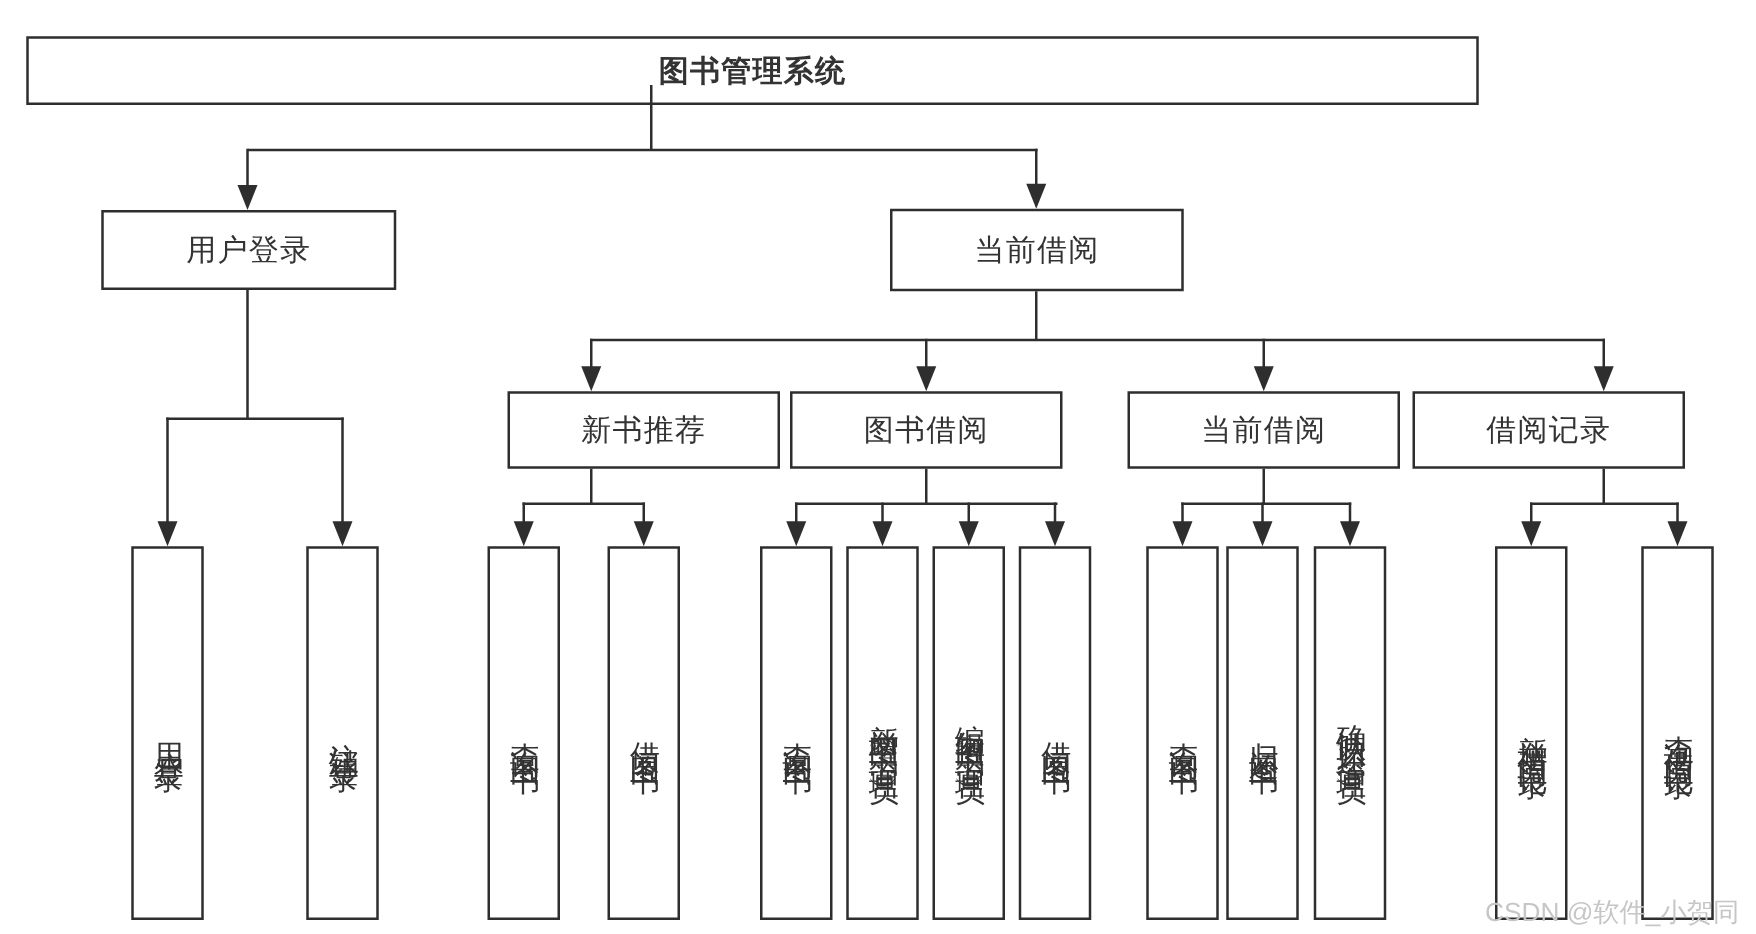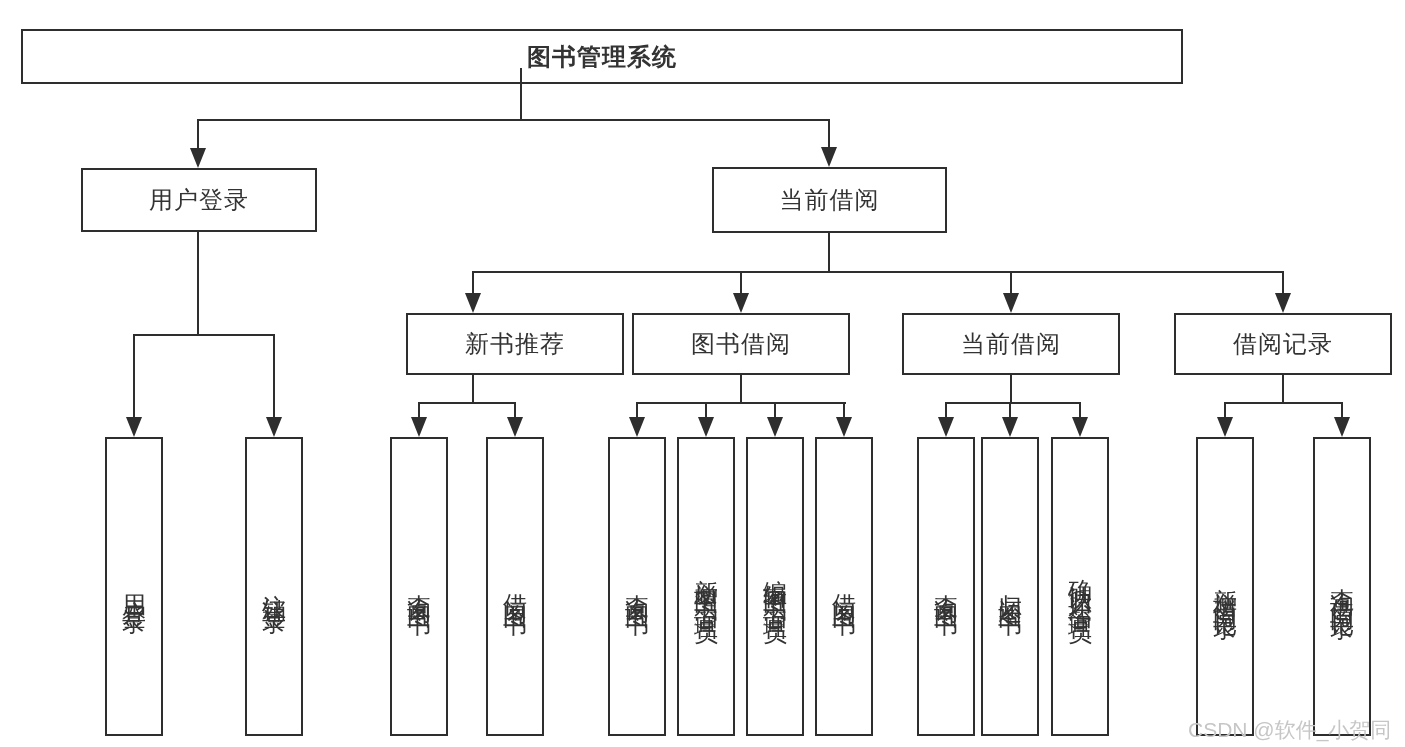--- a/index.html
+++ b/index.html
@@ -62,21 +62,21 @@
   <div class="vline" style="left:740px;  top:271px; height:24px;"></div>
   <div class="ahead" style="left:733px;  top:293px;"></div>
   <div class="vline" style="left:1010px; top:271px; height:24px;"></div>
   <div class="ahead" style="left:1003px; top:293px;"></div>
   <div class="vline" style="left:1282px; top:271px; height:24px;"></div>
   <div class="ahead" style="left:1275px; top:293px;"></div>
 
   <div class="box" style="left:364px; top:313px; width:218px; height:62px;margin-left:42px;">新书推荐</div>
   <div class="box" style="left:902px; top:313px; width:218px; height:62px;">当前借阅</div>
   <div class="box" style="left:632px; top:313px; width:218px; height:62px;">图书借阅</div>
-  <div class="box" style="left:1174px; top:313px; width:218px; height:62px;">借阅记录</div>
+  <div class="box" style="left:1130px; top:313px; width:218px; height:62px;">借阅记录</div>
 
   <div class="vline" style="left:472px; top:375px; height:29px;"></div>
   <div class="hline" style="left:418px; top:402px; width:98px;"></div>
   <div class="vline" style="left:418px; top:402px; height:17px;"></div>
   <div class="ahead" style="left:411px; top:417px;"></div>
   <div class="vline" style="left:514px; top:402px; height:17px;"></div>
   <div class="ahead" style="left:507px; top:417px;"></div>
 
   <div class="vline" style="left:740px; top:375px; height:29px;"></div>
   <div class="hline" style="left:636px; top:402px; width:210px;"></div>

